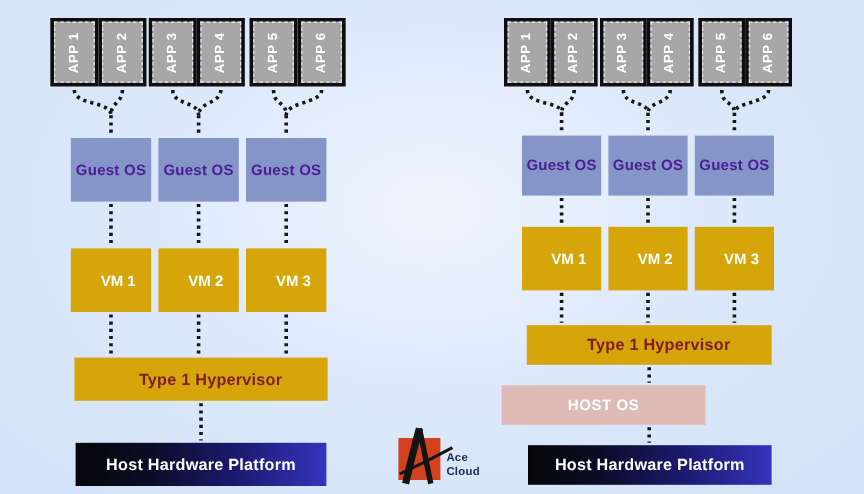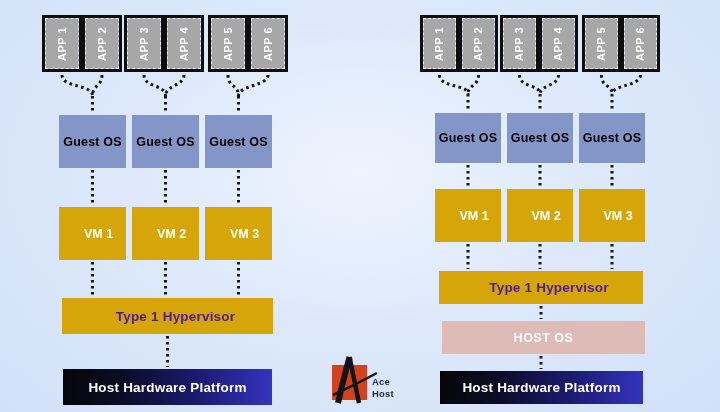--- a/index.html
+++ b/index.html
@@ -22,32 +22,32 @@
     outline-offset:-4px;
     display:flex; align-items:center; justify-content:center;
   }
   .app-box span {
     transform:rotate(-90deg);
     white-space:nowrap;
     color:#ffffff; font-size:11px; font-weight:700; letter-spacing:.5px;
   }
   
   .guest {
-    position:absolute; background:#8496c8; color:#000000;
+    position:absolute; background:#8496c8; color:#4c1d95;
     display:flex; align-items:center; justify-content:center;
     font-size:12.5px; font-weight:600; letter-spacing:.2px;
   }
   
   .vm {
     position:absolute; background:#d5a50a; color:#ffffff;
     display:flex; align-items:center; justify-content:center;
     font-size:12.5px; font-weight:700;padding-left:12px;
   }
   .hyp {
-    position:absolute; background:#d5a50a; color:#4c1d95;
+    position:absolute; background:#d5a50a; color:#7f1d1d;
     display:flex; align-items:center; justify-content:center;
     font-size:13.5px; font-weight:700; letter-spacing:.2px;padding-left:16px;
   }
   .hostos {
     position:absolute; background:#debbb6; color:#ffffff;
     display:flex; align-items:center; justify-content:center;
     font-size:12.5px; font-weight:700; letter-spacing:.5px;
   }
   .hw {
     position:absolute;
@@ -194,34 +194,34 @@
     <div class="guest" style="left:435px; top:113px; width:66px; height:50px;">Guest OS</div>
     <div class="guest" style="left:507px; top:113px; width:66px; height:50px;">Guest OS</div>
     <div class="guest" style="left:579px; top:113px; width:66px; height:50px;">Guest OS</div>
 
     <div class="vm" style="left:435px; top:189px; width:66px; height:53px;">VM 1</div>
     <div class="vm" style="left:507px; top:189px; width:66px; height:53px;">VM 2</div>
     <div class="vm" style="left:579px; top:189px; width:66px; height:53px;">VM 3</div>
 
     <div class="hyp" style="left:439px; top:271px; width:204px; height:33px;">Type 1 Hypervisor</div>
 
-    <div class="hostos" style="left:442px; top:321px; width:203px; height:33px;">HOST OS</div>
+    <div class="hostos" style="left:418px; top:321px; width:170px; height:33px;">HOST OS</div>
 
     <div class="hw" style="left:440px; top:371px; width:203px; height:33px;">Host Hardware Platform</div>
   </div>
 
   <div class="title">
   </div>
 
   <div>
     <div class="logo-square"></div>
     <svg class="logo-mark" width="90" height="60" viewBox="0 0 90 60">
       <path d="M13 56 Q19 30 24.5 10" stroke-width="6"></path>
       <path d="M24.5 10 L34 56" stroke-width="4.5"></path>
       <path d="M8 48 Q30 38 52 26" stroke-width="2.5"></path>
     </svg>
     <div class="logo-text">
       <div>Ace</div>
-      <div>Host</div>
+      <div>Cloud</div>
     </div>
   </div>
 
 </div>
 
 </body></html>

